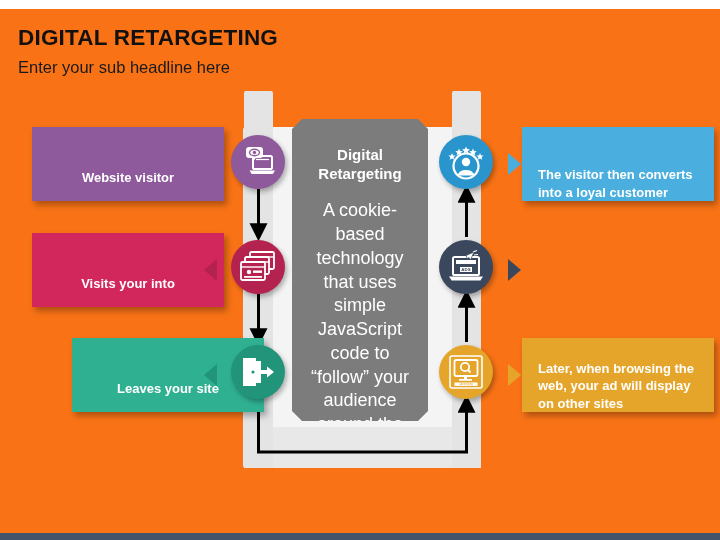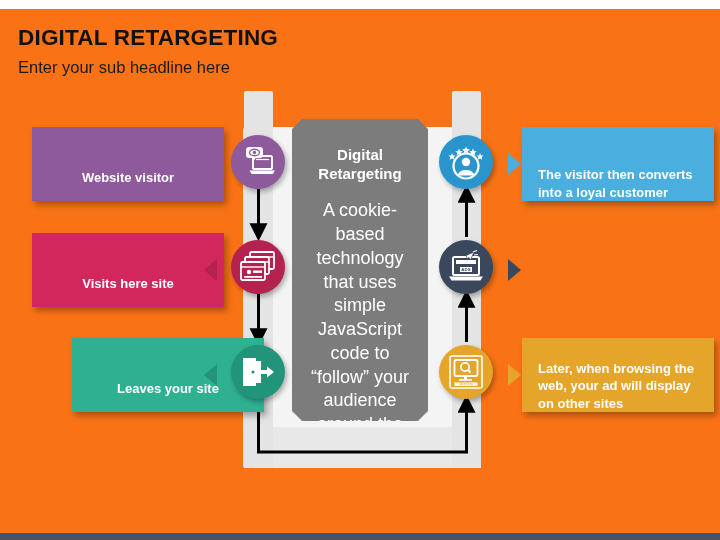--- a/index.html
+++ b/index.html
@@ -200,21 +200,21 @@
   </div>
 
   <div class="label-box left" style="left:32px; top:118px; background:#8e5a9c;">
     <span>Website visitor</span>
   </div>
   <div class="tri" style="left:204px; top:144px;
        border-top:11px solid transparent; border-bottom:11px solid transparent;
        border-right:13px solid #8e5a9c;"></div>
 
   <div class="label-box left" style="left:32px; top:224px; background:#d2275c;">
-    <span>Visits here site</span>
+    <span>Visits your into</span>
   </div>
   <div class="tri" style="left:204px; top:250px;
        border-top:11px solid transparent; border-bottom:11px solid transparent;
        border-right:13px solid #b4224f;"></div>
 
   <div class="label-box left" style="left:32px; top:329px; background:#2fb191;margin-left:40px;">
     <span>Leaves your site</span>
   </div>
   <div class="tri" style="left:204px; top:355px;
        border-top:11px solid transparent; border-bottom:11px solid transparent;

